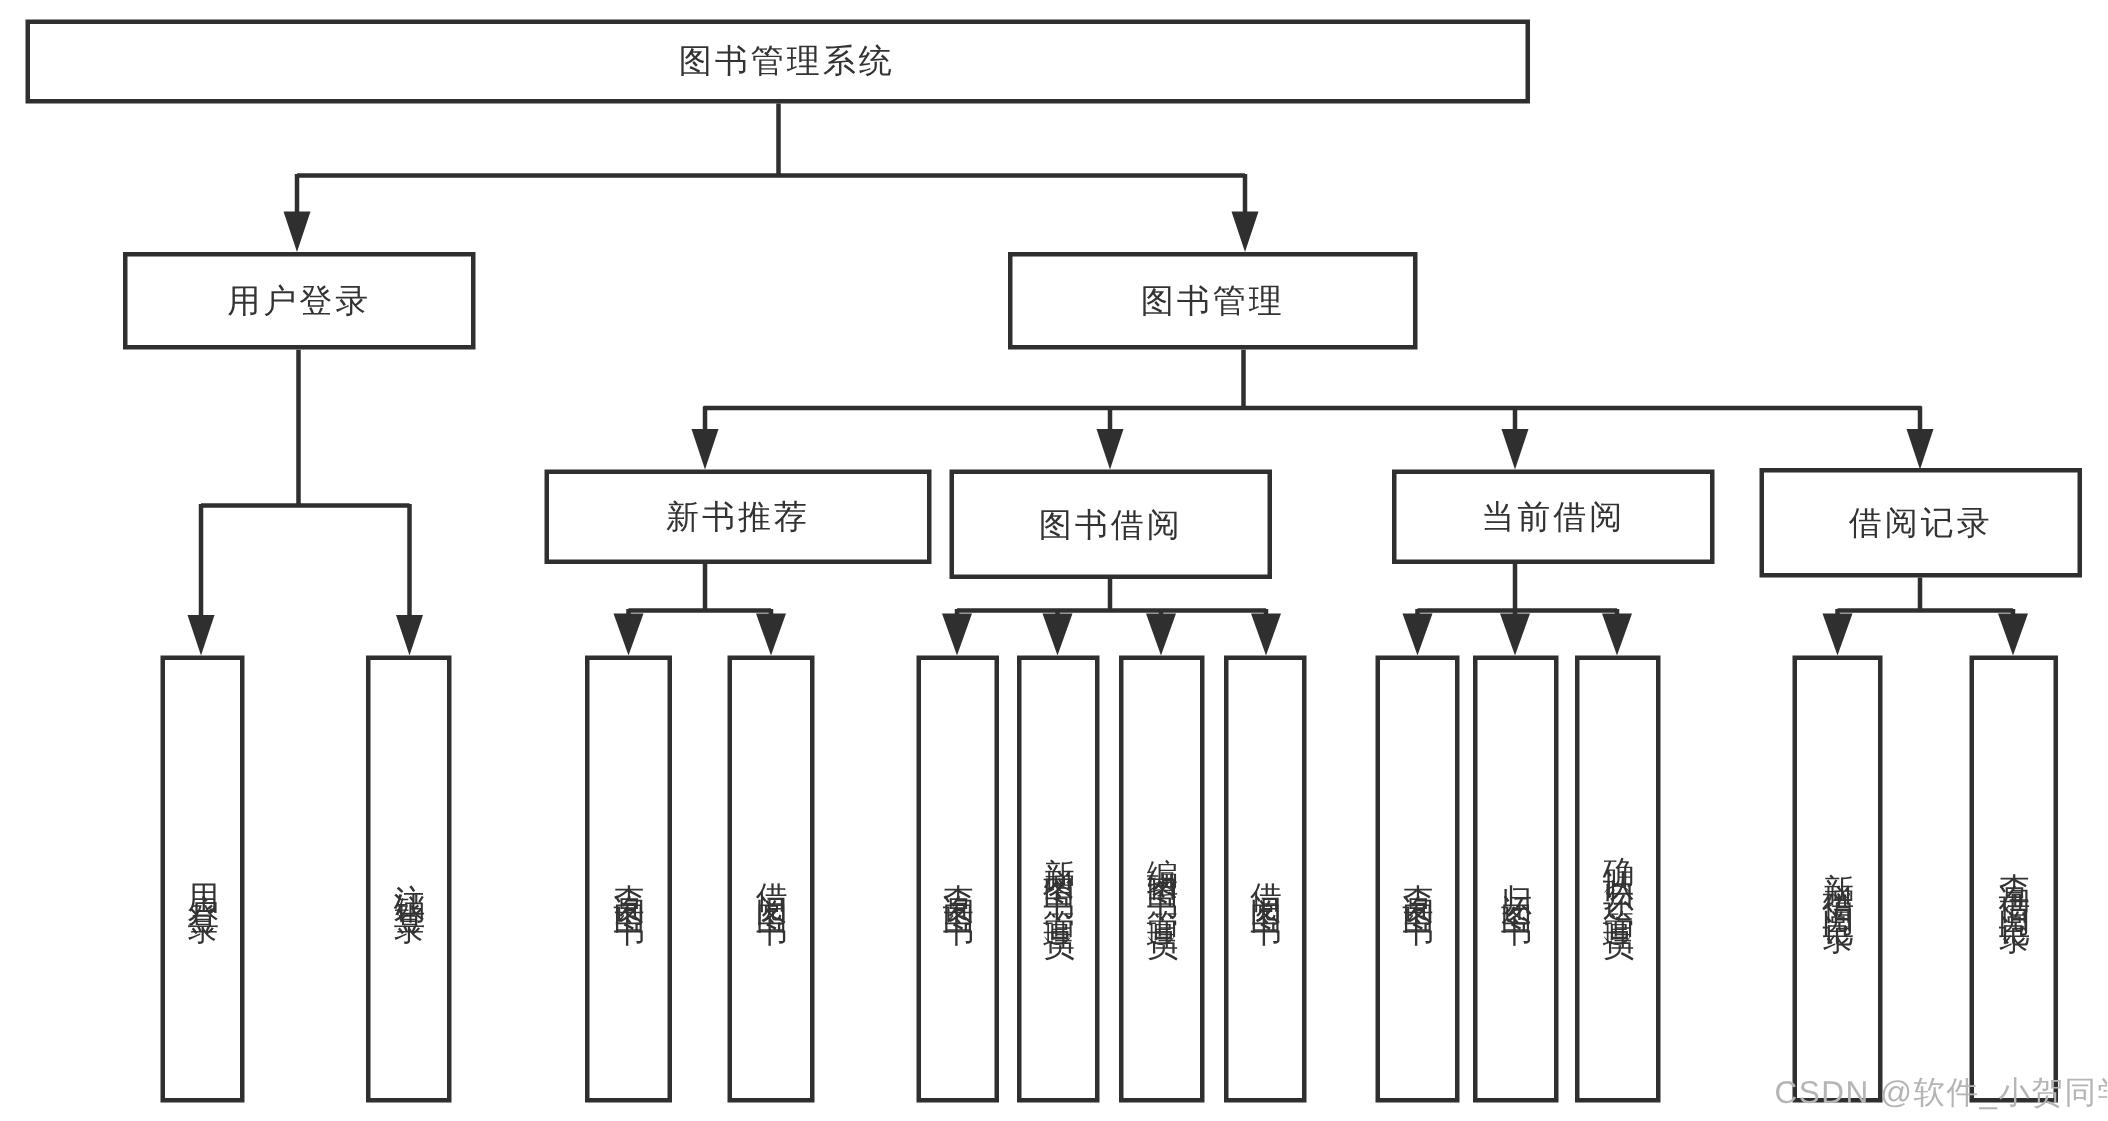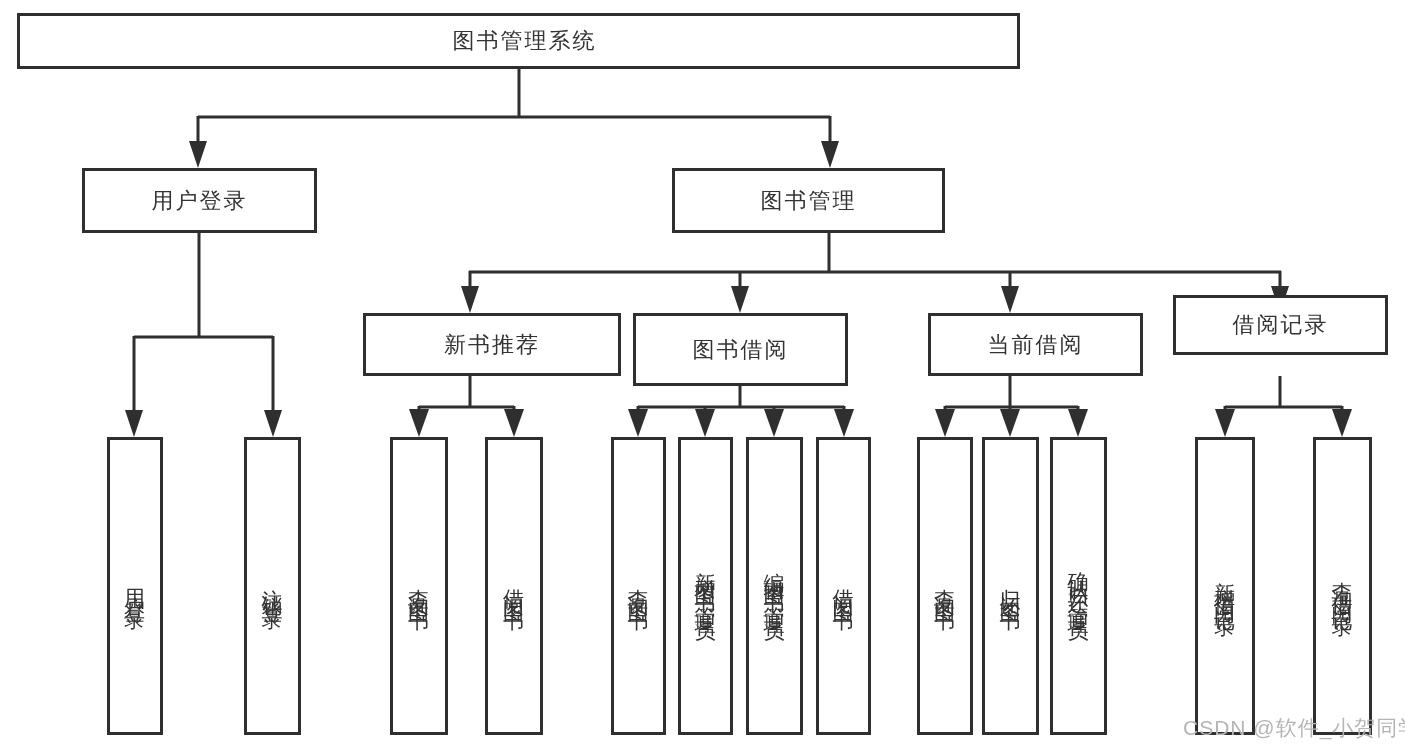--- a/index.html
+++ b/index.html
@@ -113,21 +113,21 @@
   </svg>
 
   <div class="node" style="left:17px;top:13px;width:1003px;height:56px;padding-left:12px;">图书管理系统</div>
 
   <div class="node" style="left:82px;top:168px;width:235px;height:65px;">用户登录</div>
   <div class="node" style="left:672px;top:168px;width:273px;height:65px;">图书管理</div>
 
   <div class="node" style="left:363px;top:313px;width:258px;height:63px;">新书推荐</div>
   <div class="node" style="left:633px;top:313px;width:215px;height:73px;">图书借阅</div>
   <div class="node" style="left:928px;top:313px;width:215px;height:63px;">当前借阅</div>
-  <div class="node" style="left:1173px;top:295px;width:215px;height:60px;">借阅记录</div>
+  <div class="node" style="left:1173px;top:312px;width:215px;height:73px;">借阅记录</div>
 
   <div class="node leaf" style="left:107px;top:437px;width:56px;height:298px;">用户登录</div>
   <div class="node leaf" style="left:244px;top:437px;width:57px;height:298px;">注销登录</div>
 
   <div class="node leaf" style="left:390px;top:437px;width:58px;height:298px;">查询图书</div>
   <div class="node leaf" style="left:485px;top:437px;width:58px;height:298px;">借阅图书</div>
 
   <div class="node leaf" style="left:611px;top:437px;width:55px;height:298px;">查询图书</div>
   <div class="node leaf" style="left:678px;top:437px;width:55px;height:298px;">新增图书（管理员）</div>
   <div class="node leaf" style="left:746px;top:437px;width:57px;height:298px;">编辑图书（管理员）</div>

